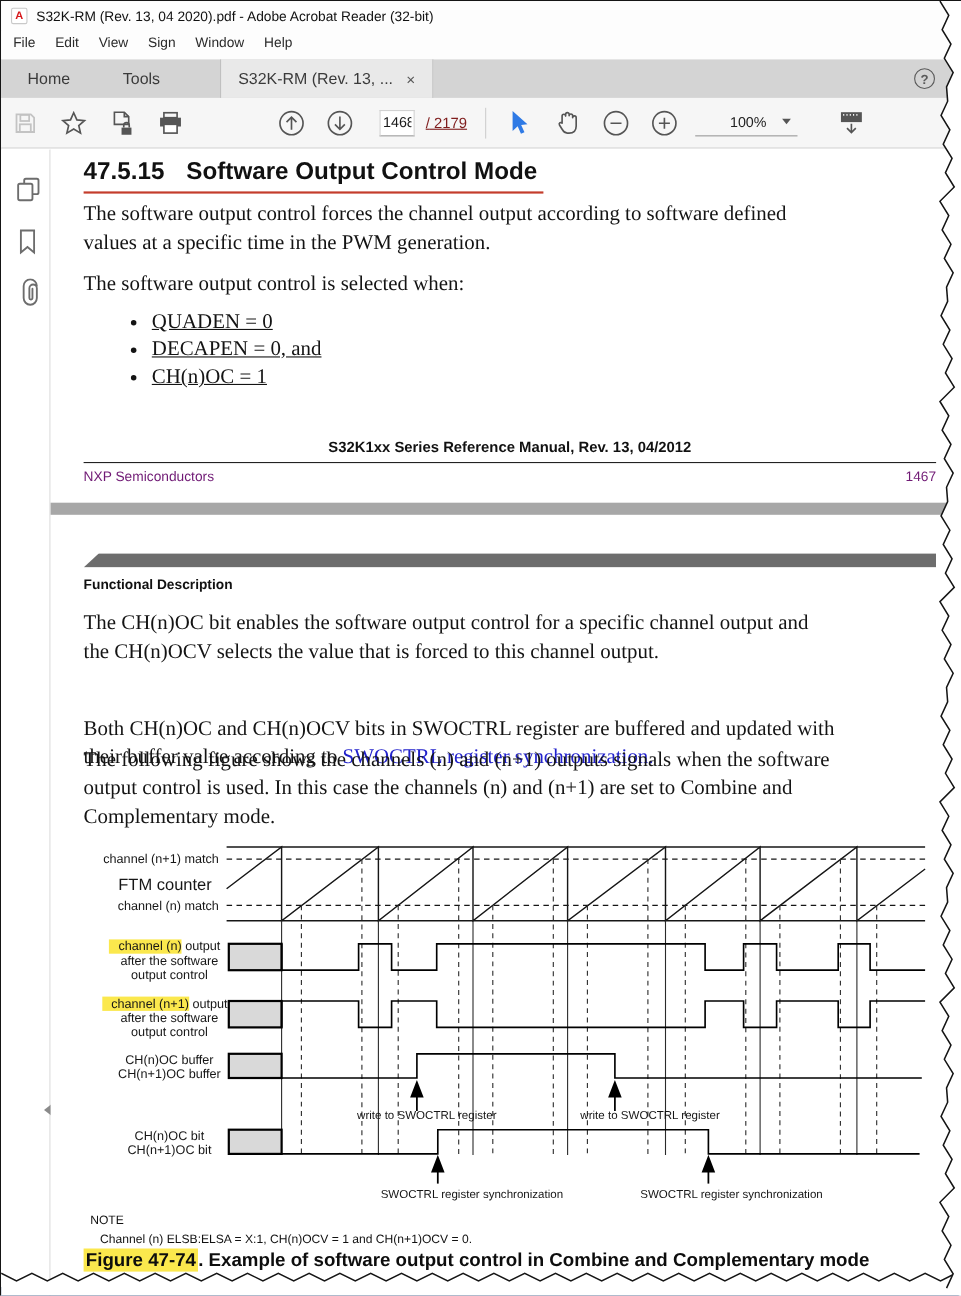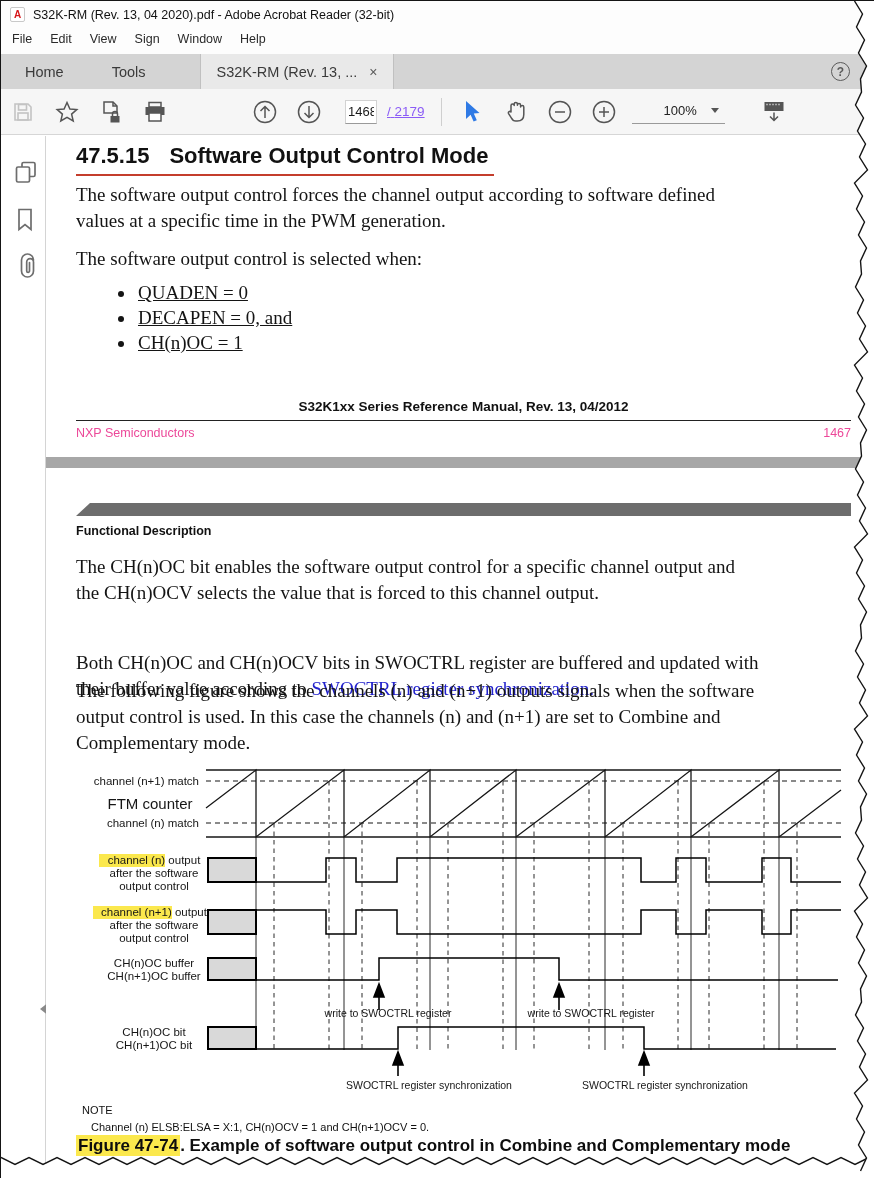--- a/index.html
+++ b/index.html
@@ -33,21 +33,21 @@
             border-radius:50%;display:flex;align-items:center;justify-content:center;
             font-size:12px;font-weight:bold;color:#5a5a5a;background:transparent;}
 
   
   .toolbar{height:46px;background:#f6f6f6;border-bottom:1px solid #d6d6d6;display:flex;align-items:center;}
   .tb{display:flex;align-items:center;justify-content:center;width:34px;height:34px;margin:0 5px;}
   .tb svg{display:block;}
   .tb-sep{width:1px;height:28px;background:#cfcfcf;margin:0 8px;}
   .page-box{width:32px;height:24px;background:#fff;border:1px solid #d2d2d2;border-bottom:1.6px solid #9a9a9a;
             font-size:13px;text-align:center;color:#1a1a1a;font-family:"Liberation Sans",sans-serif;}
-  .page-total{font-size:13.5px;color:#8b5cf6;margin:0 8px 0 10px;text-decoration:underline;}
+  .page-total{font-size:13.5px;color:#7f1d1d;margin:0 8px 0 10px;text-decoration:underline;}
   .zoom-ctrl{display:flex;align-items:center;border-bottom:1.6px solid #9a9a9a;padding:3px 6px 5px 8px;margin:0 6px;}
   .zoom-ctrl .lvl{font-size:13px;color:#222;margin-right:14px;margin-left:24px;}
   .caret{width:0;height:0;border-left:4.5px solid transparent;border-right:4.5px solid transparent;
          border-top:5.5px solid #555;}
 
   
   .content{position:absolute;top:135px;left:0;right:0;bottom:0;background:#fff;}
   .sidebar{position:absolute;left:0;top:0;width:45px;bottom:0;background:#fff;border-right:1px solid #d4d4d4;}
   .side-icon{position:absolute;left:13px;}
   .collapse-arrow{position:absolute;left:39px;top:866px;width:0;height:0;
@@ -61,21 +61,21 @@
   .serif{font-family:"Liberation Serif",serif;font-size:19px;line-height:1.37;color:#141414;
          white-space:pre-line;position:absolute;left:30px;width:792px;}
   .p1{top:46px;} .p2{top:110px;}
   .bullets{position:absolute;left:72px;top:144px;margin:0;padding:0 0 0 18px;
            font-family:"Liberation Serif",serif;font-size:19px;line-height:1.32;color:#141414;text-decoration:underline;}
   .bullets li{padding-left:2px;}
   .footer-center{position:absolute;left:30px;width:775px;top:263px;text-align:center;
                  font-size:13.5px;font-weight:bold;color:#111;}
   .footer-rule{position:absolute;left:30px;width:775px;top:284px;height:0;border-top:1px solid #222;}
   .footer-row{position:absolute;left:30px;width:775px;top:290px;display:flex;
-              justify-content:space-between;font-size:12.5px;color:#ec4899;}
+              justify-content:space-between;font-size:12.5px;color:#701a75;}
   .page-gap{position:absolute;left:0;right:0;top:321px;height:11px;background:#a7a7a7;}
   .section-band{position:absolute;left:30px;width:775px;top:367px;height:13px;background:#6d6d6d;
                 clip-path:polygon(14px 0,100% 0,100% 100%,0 100%);}
   .section-head{position:absolute;left:30px;top:388px;font-size:12.5px;font-weight:bold;color:#111;}
   .p3{top:418px;} .p4{top:480px;margin-top:34px;} .p5{top:542px;}
   a.link{color:var(--link);text-decoration:none;cursor:pointer;}
 
   .diagram-wrap{position:absolute;left:40px;top:622px;}
   .note{position:absolute;left:36px;top:966px;font-size:11px;color:#111;line-height:1.5;}
   .note .note-body{margin-left:9px;}

